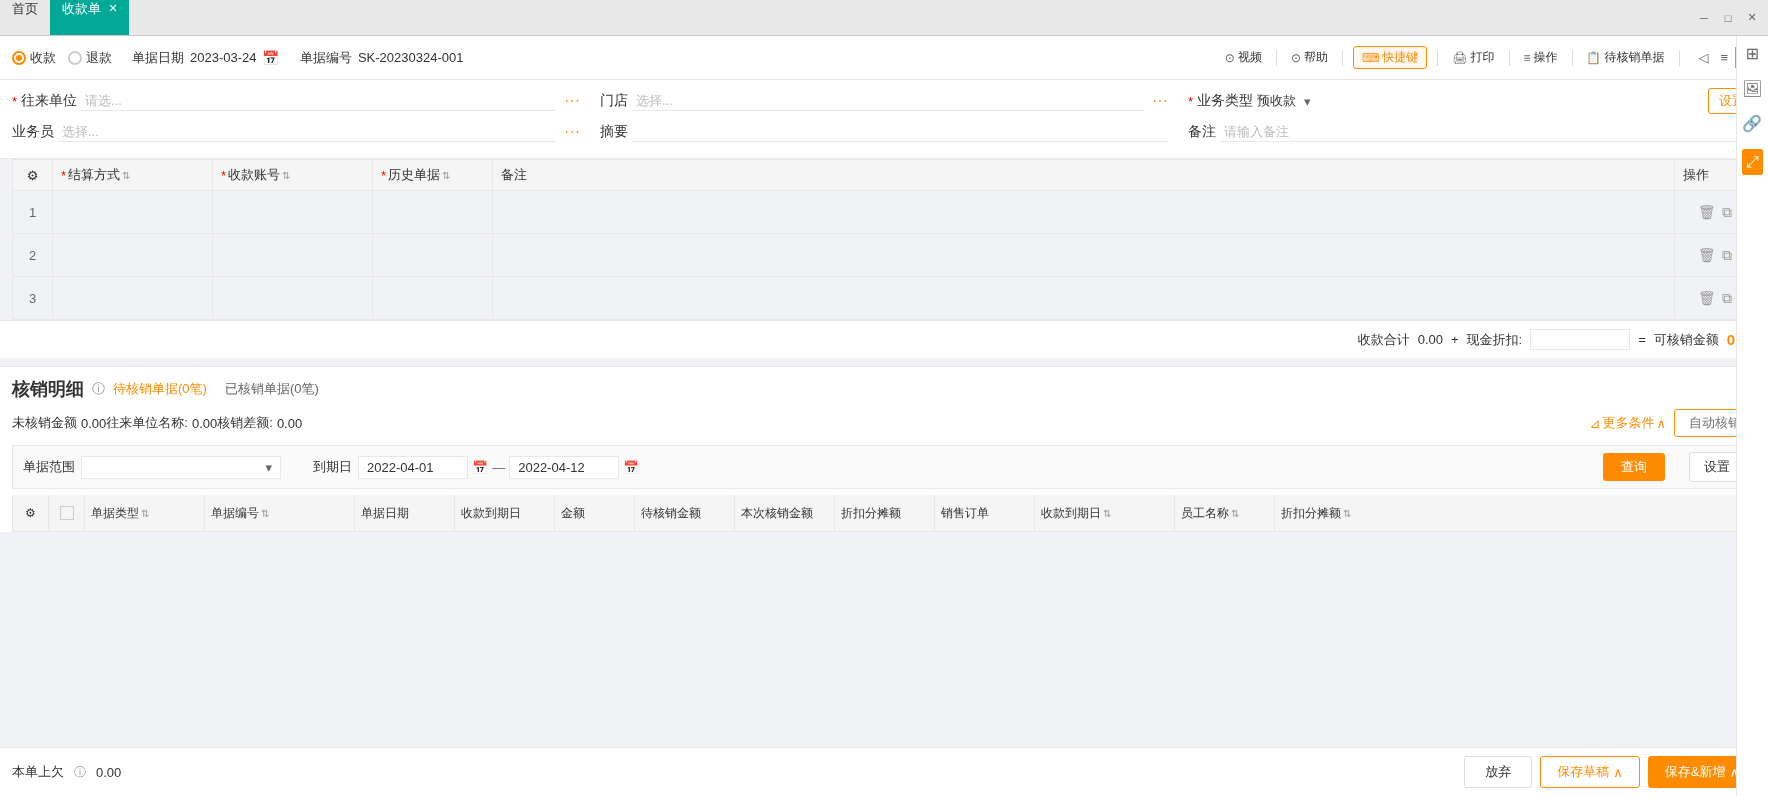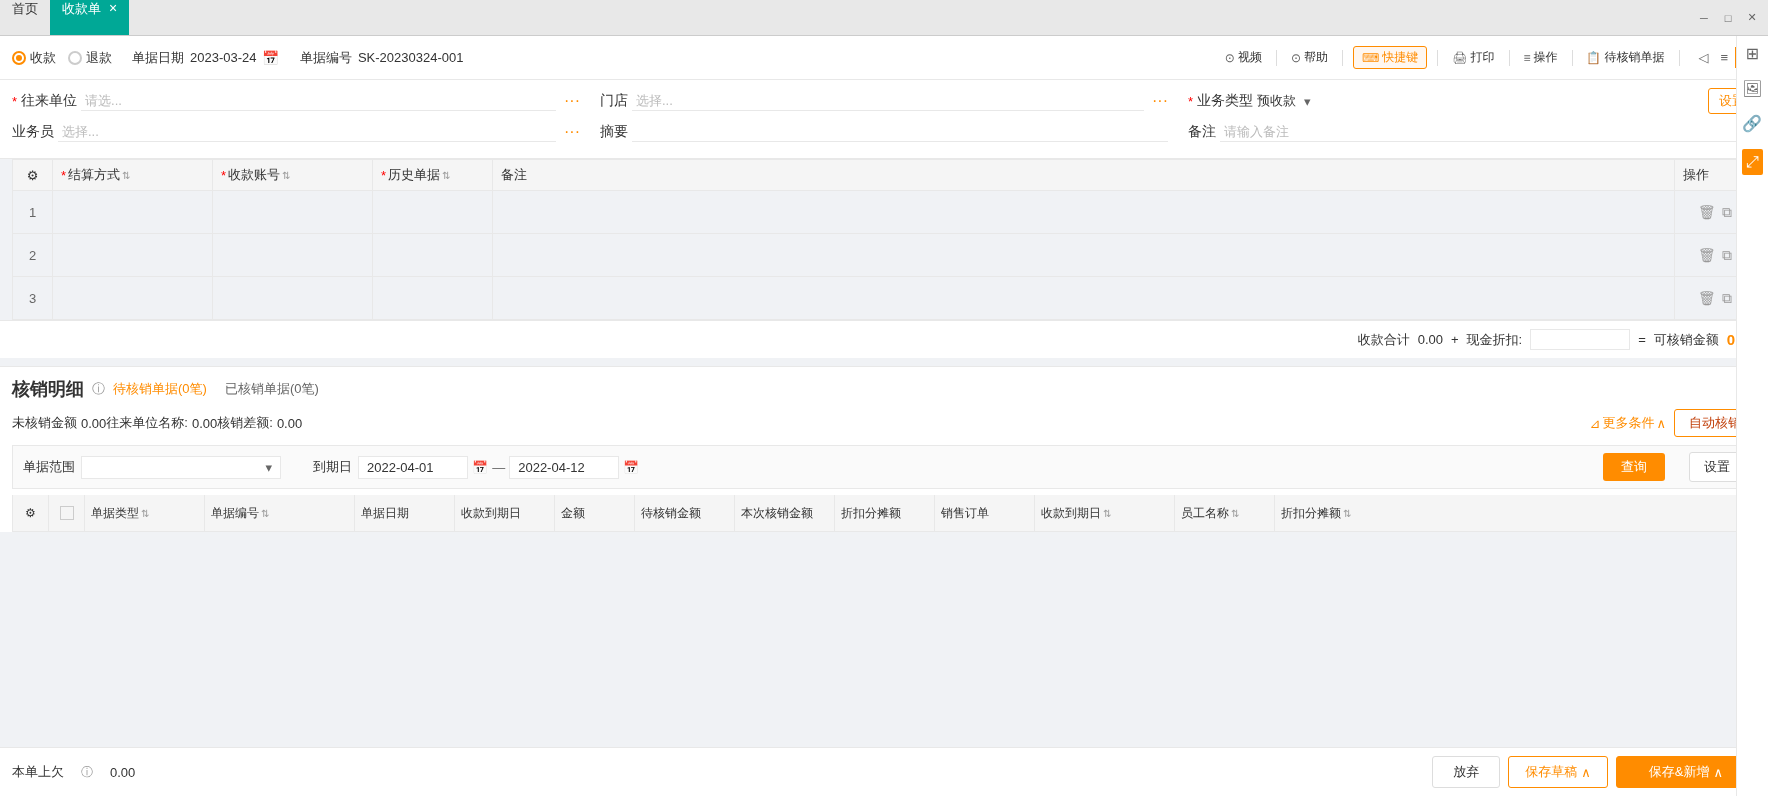--- a/index.html
+++ b/index.html
@@ -80,21 +80,21 @@
     .verify-info-icon { color: #999; cursor: pointer; font-size: 13px; }
     .verify-tab { color: #ff8c00; font-size: 13px; cursor: pointer; }
     .verify-tab-inactive { color: #666; font-size: 13px; cursor: pointer; }
 
     .verify-stats-row { display: flex; align-items: center; font-size: 13px; color: #333; margin-bottom: 8px; }
     .verify-stat { display: flex; align-items: center; gap: 4px; }
     .stat-label { color: #333; }
     .stat-value { color: #333; }
     .verify-right-actions { margin-left: auto; display: flex; align-items: center; gap: 8px; }
     .more-conditions { color: #ff8c00; font-size: 13px; cursor: pointer; display: flex; align-items: center; gap: 2px; }
-    .auto-verify-btn { background: #fff; border: 1px solid #ff8c00; color: #c2410c; padding: 4px 14px; border-radius: 3px; cursor: pointer; font-size: 13px; }
+    .auto-verify-btn { background: #fff; border: 1px solid #ff8c00; color: #737373; padding: 4px 14px; border-radius: 3px; cursor: pointer; font-size: 13px; }
 
     
     .filter-row { display: flex; align-items: center; gap: 12px; padding: 6px 0 6px 0; border: 1px solid #e8e8e8; padding: 6px 10px; background: #fafafa; }
     .filter-field { display: flex; align-items: center; gap: 6px; }
     .filter-label { font-size: 13px; color: #333; white-space: nowrap; }
     .filter-select { display: flex; align-items: center; border: 1px solid #e8e8e8; background: #fff; padding: 3px 8px; gap: 4px; cursor: pointer; min-width: 200px; }
     .filter-select-text { flex: 1; font-size: 13px; color: #bbb; }
     .filter-arrow { color: #666; }
     .filter-date { display: flex; align-items: center; gap: 4px; }
     .date-input { border: 1px solid #e8e8e8; padding: 3px 8px; font-size: 13px; color: #333; width: 110px; background: #fff; }
@@ -117,27 +117,27 @@
     .bth-pending { width: 100px; }
     .bth-current { width: 100px; }
     .bth-discount { width: 100px; }
     .bth-salesorder { width: 100px; }
     .bth-partner { width: 140px; }
     .bth-employee { width: 100px; }
     .bth-dept { width: 100px; }
 
     
     .footer { display: flex; align-items: center; padding: 8px 12px; background: #fff; border-top: 1px solid #e8e8e8; position: fixed; bottom: 0; width: 1768px; }
-    .footer-info { display: flex; align-items: center; gap: 17px; font-size: 13px; color: #333; }
+    .footer-info { display: flex; align-items: center; gap: 10px; font-size: 13px; color: #333; }
     .info-icon { color: #999; font-size: 12px; cursor: pointer; }
     .footer-value { color: #333; }
     .footer-actions { margin-left: auto; display: flex; align-items: center; gap: 8px; }
     .btn-abandon { background: #fff; border: 1px solid #ddd; color: #333; padding: 6px 20px; border-radius: 3px; cursor: pointer; font-size: 13px; }
     .btn-save-draft { background: #fff; border: 1px solid #ff8c00; color: #ff8c00; padding: 6px 16px; border-radius: 3px; cursor: pointer; font-size: 13px; display: flex; align-items: center; gap: 4px; }
-    .btn-save-new { background: #ff8c00; border: 1px solid #ff8c00; color: #fff; padding: 6px 32px; border-radius: 3px; cursor: pointer; font-size: 13px; display: flex; align-items: center; gap: 4px; }
+    .btn-save-new { background: #ff8c00; border: 1px solid #ff8c00; color: #fff; padding: 6px 16px; border-radius: 3px; cursor: pointer; font-size: 13px; display: flex; align-items: center; gap: 4px; }
 
     
     .right-sidebar { position: fixed; right: 0; top: 36px; width: 32px; background: #fff; border-left: 1px solid #e8e8e8; display: flex; flex-direction: column; align-items: center; padding-top: 8px; gap: 16px; height: calc(796px - 36px); }
     .sidebar-icon { color: #666; cursor: pointer; font-size: 16px; }
     .sidebar-icon.active { background: #ff8c00; color: #fff; padding: 4px; border-radius: 2px; }
 
     .checkbox { width: 14px; height: 14px; border: 1px solid #ccc; display: inline-block; cursor: pointer; }
   </style>
 </head>
 <body>

